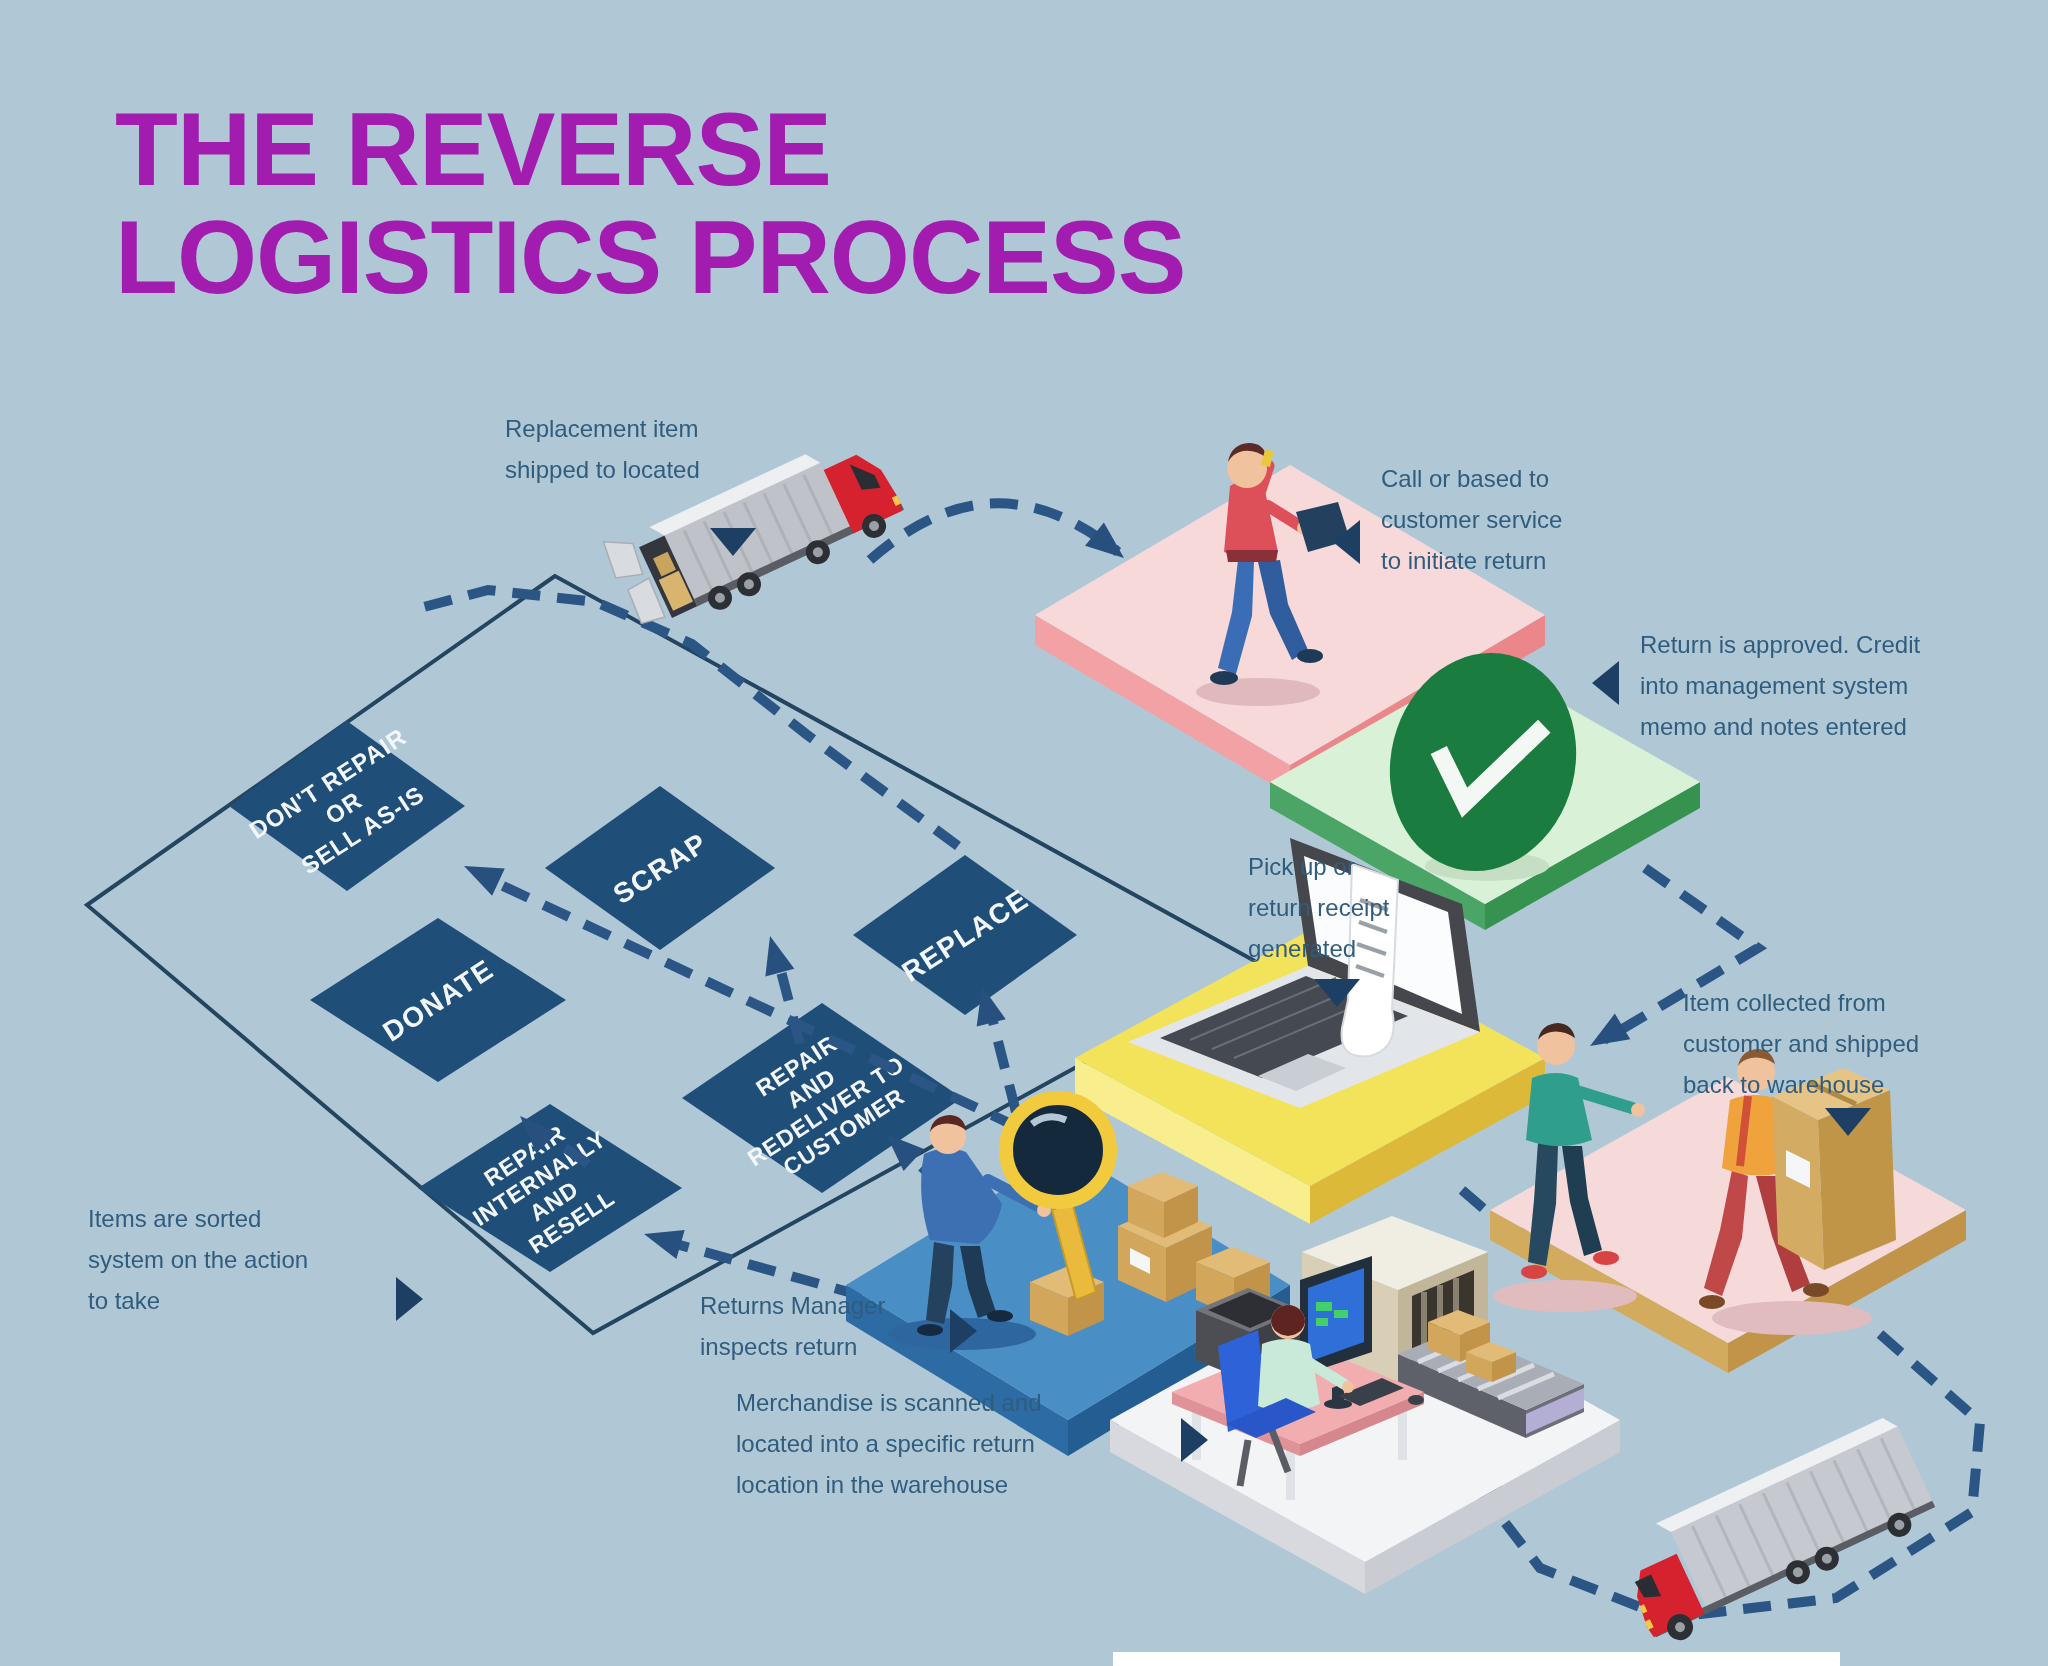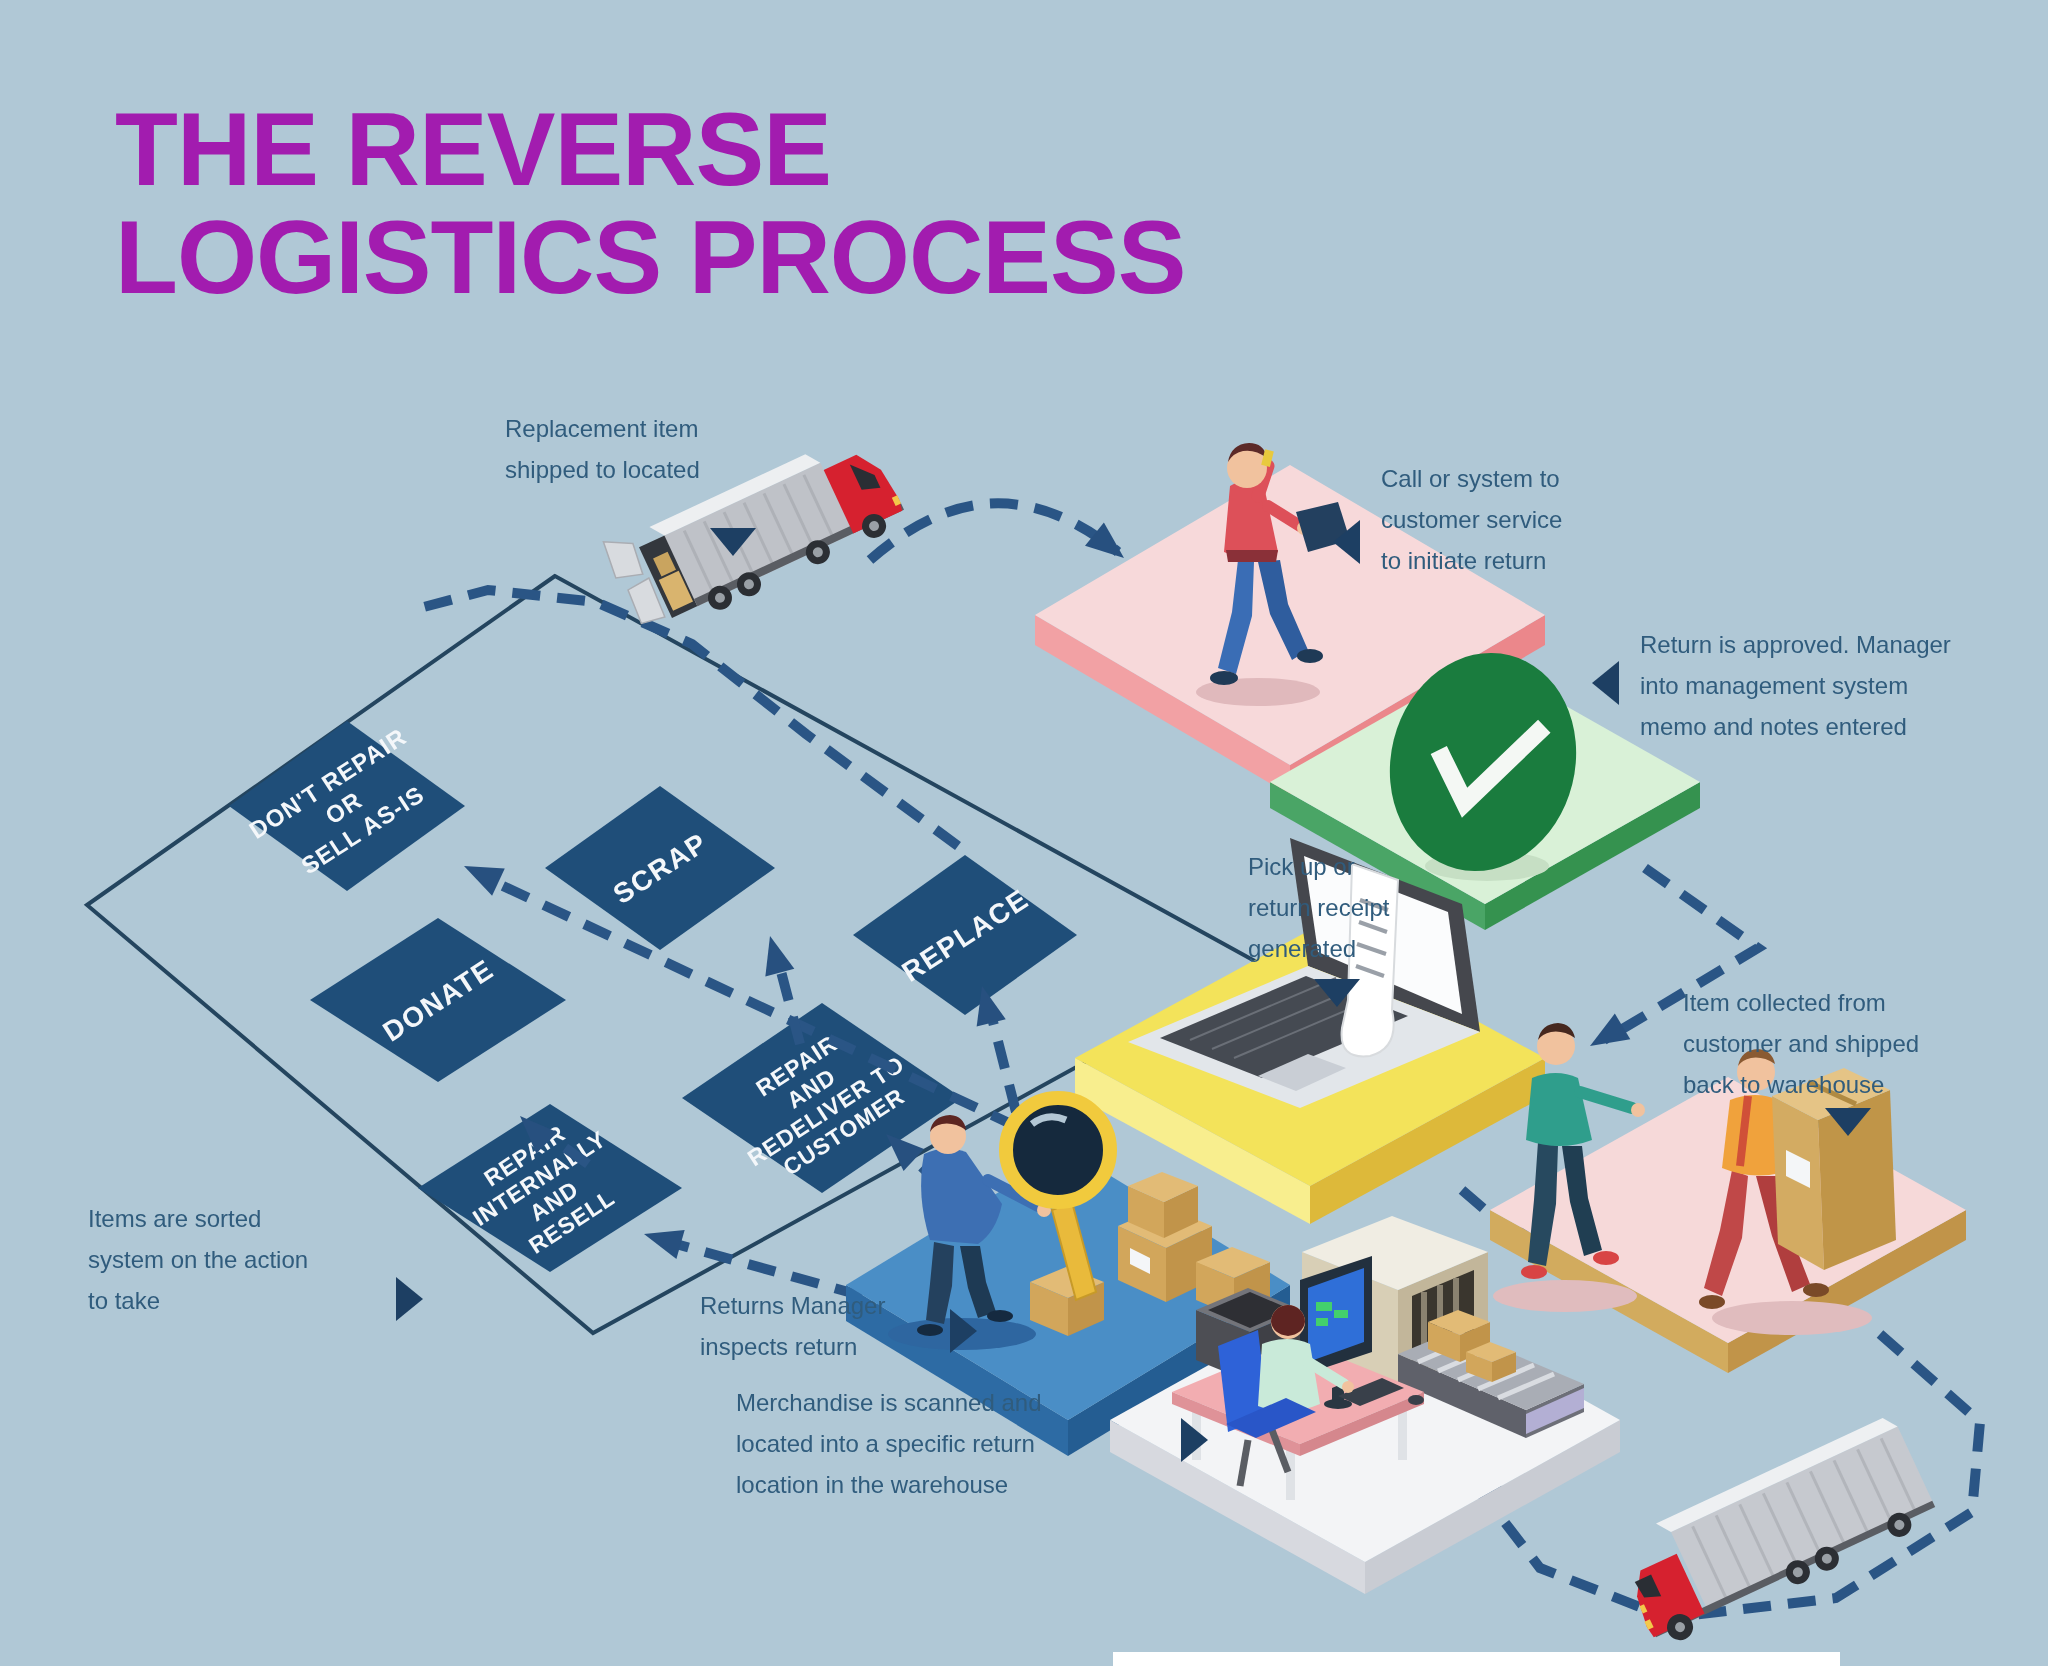--- a/index.html
+++ b/index.html
@@ -388,28 +388,28 @@
   <div>LOGISTICS PROCESS</div>
 </div>
 
 <div class="ann" style="left:505px;top:408px">
   <div>Replacement item</div>
   <div>shipped to located</div>
 </div>
 <div class="tri tri-down" style="left:710px;top:528px"></div>
 
 <div class="ann" style="left:1381px;top:458px">
-  <div>Call or system to</div>
+  <div>Call or based to</div>
   <div>customer service</div>
   <div>to initiate return</div>
 </div>
 <div class="tri tri-left" style="left:1333px;top:520px"></div>
 
 <div class="ann" style="left:1640px;top:624px">
-  <div>Return is approved. Manager</div>
+  <div>Return is approved. Credit</div>
   <div>into management system</div>
   <div>memo and notes entered</div>
 </div>
 <div class="tri tri-left" style="left:1592px;top:661px"></div>
 
 <div class="ann" style="left:1248px;top:846px">
   <div>Pick up or</div>
   <div>return receipt</div>
   <div>generated</div>
 </div>

